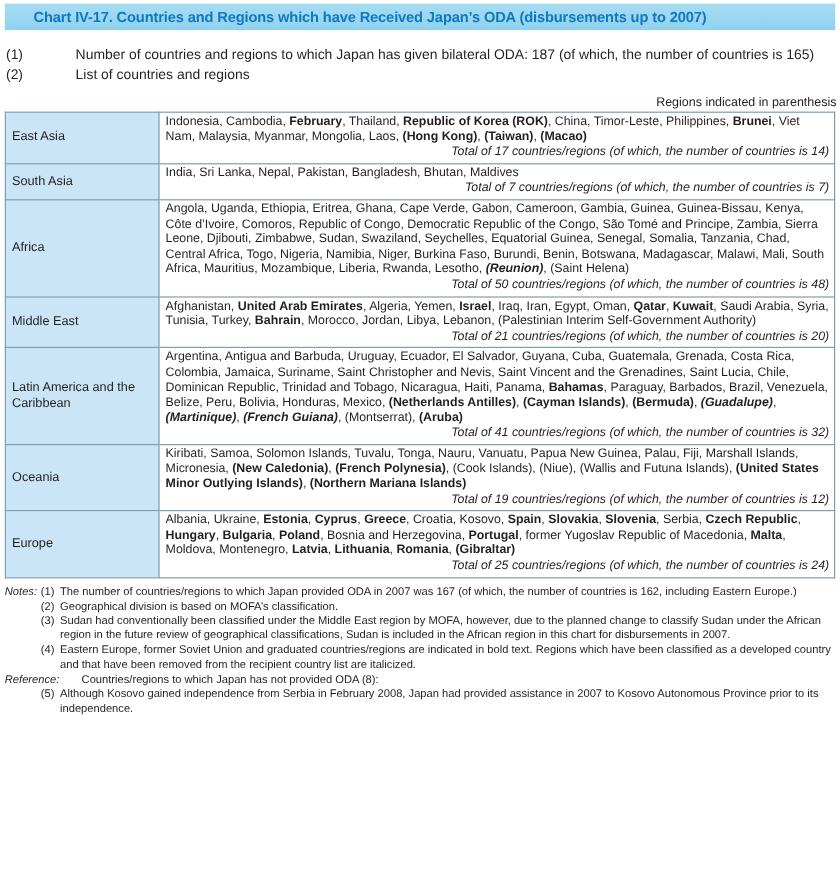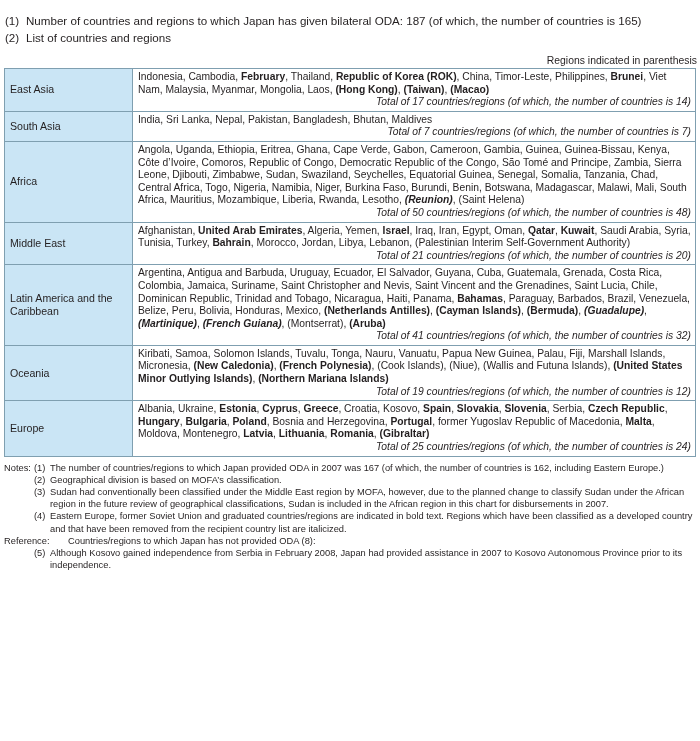--- a/index.html
+++ b/index.html
@@ -49,20 +49,21 @@
     font-size: 11.6px;
     line-height: 15.5px;
     color: #231f20;
   }
   .intro-num {
     width: 21px;
     flex: 0 0 21px;
   }
   .intro-body {
     flex: 1 1 auto;
+    margin-left: 37px;
   }
   .intro-line + .intro-line {
     margin-top: 1px;
   }
 
   
   .regions-caption {
     text-align: right;
     font-size: 10.4px;
     color: #231f20;
@@ -119,37 +120,41 @@
     line-height: 12.2px;
     color: #231f20;
   }
   .note-row {
     display: flex;
     align-items: flex-start;
   }
   .note-lead {
     flex: 0 0 auto;
     width: 30px;
+    font-style: italic;
   }
   .note-lead.wide { width: 64px; }
   .note-num {
     flex: 0 0 auto;
     width: 16px;
   }
   .note-text {
     flex: 1 1 auto;
   }
   .note-indent-1 { padding-left: 30px; }
   .note-indent-3 { padding-left: 52px; }
 </style>
 </head>
 <body>
 
 <div class="page">
 
+  <div class="title-bar">
+    <span class="title-text">Chart IV-17. Countries and Regions which have Received Japan’s ODA (disbursements up to 2007)</span>
+  </div>
 
   <div class="intro">
     <div class="intro-line">
       <span class="intro-num">(1)</span>
       <span class="intro-body">Number of countries and regions to which Japan has given bilateral ODA: 187 (of which, the number of countries is 165)</span>
     </div>
     <div class="intro-line">
       <span class="intro-num">(2)</span>
       <span class="intro-body">List of countries and regions</span>
     </div>

